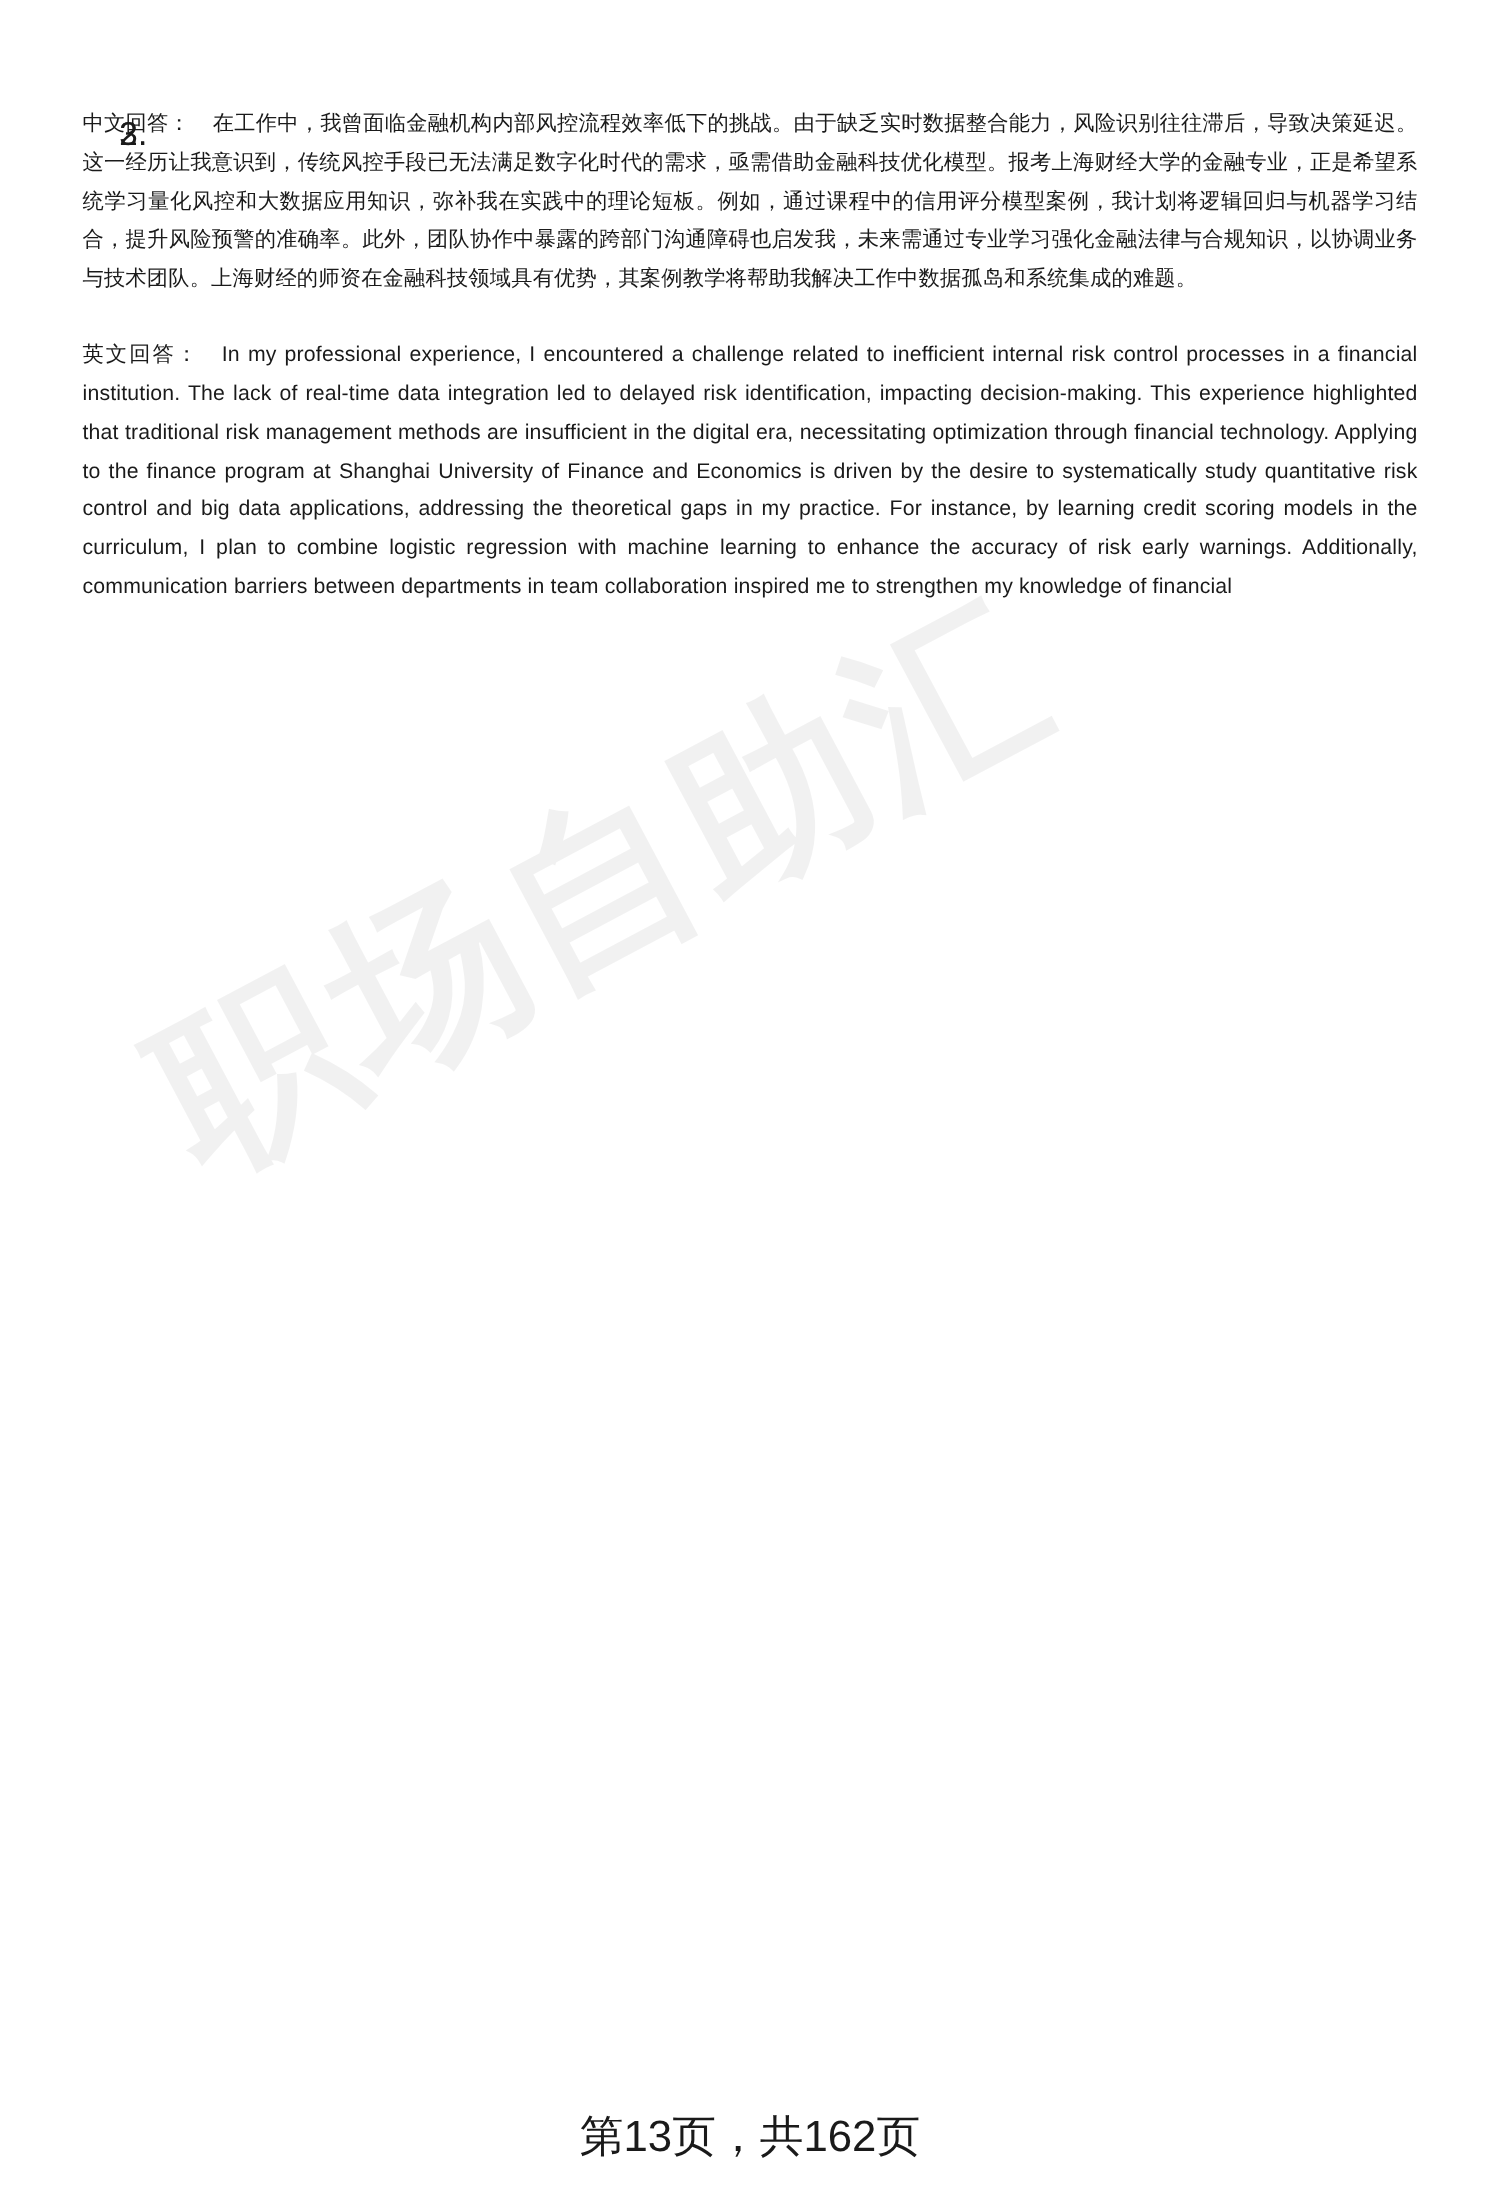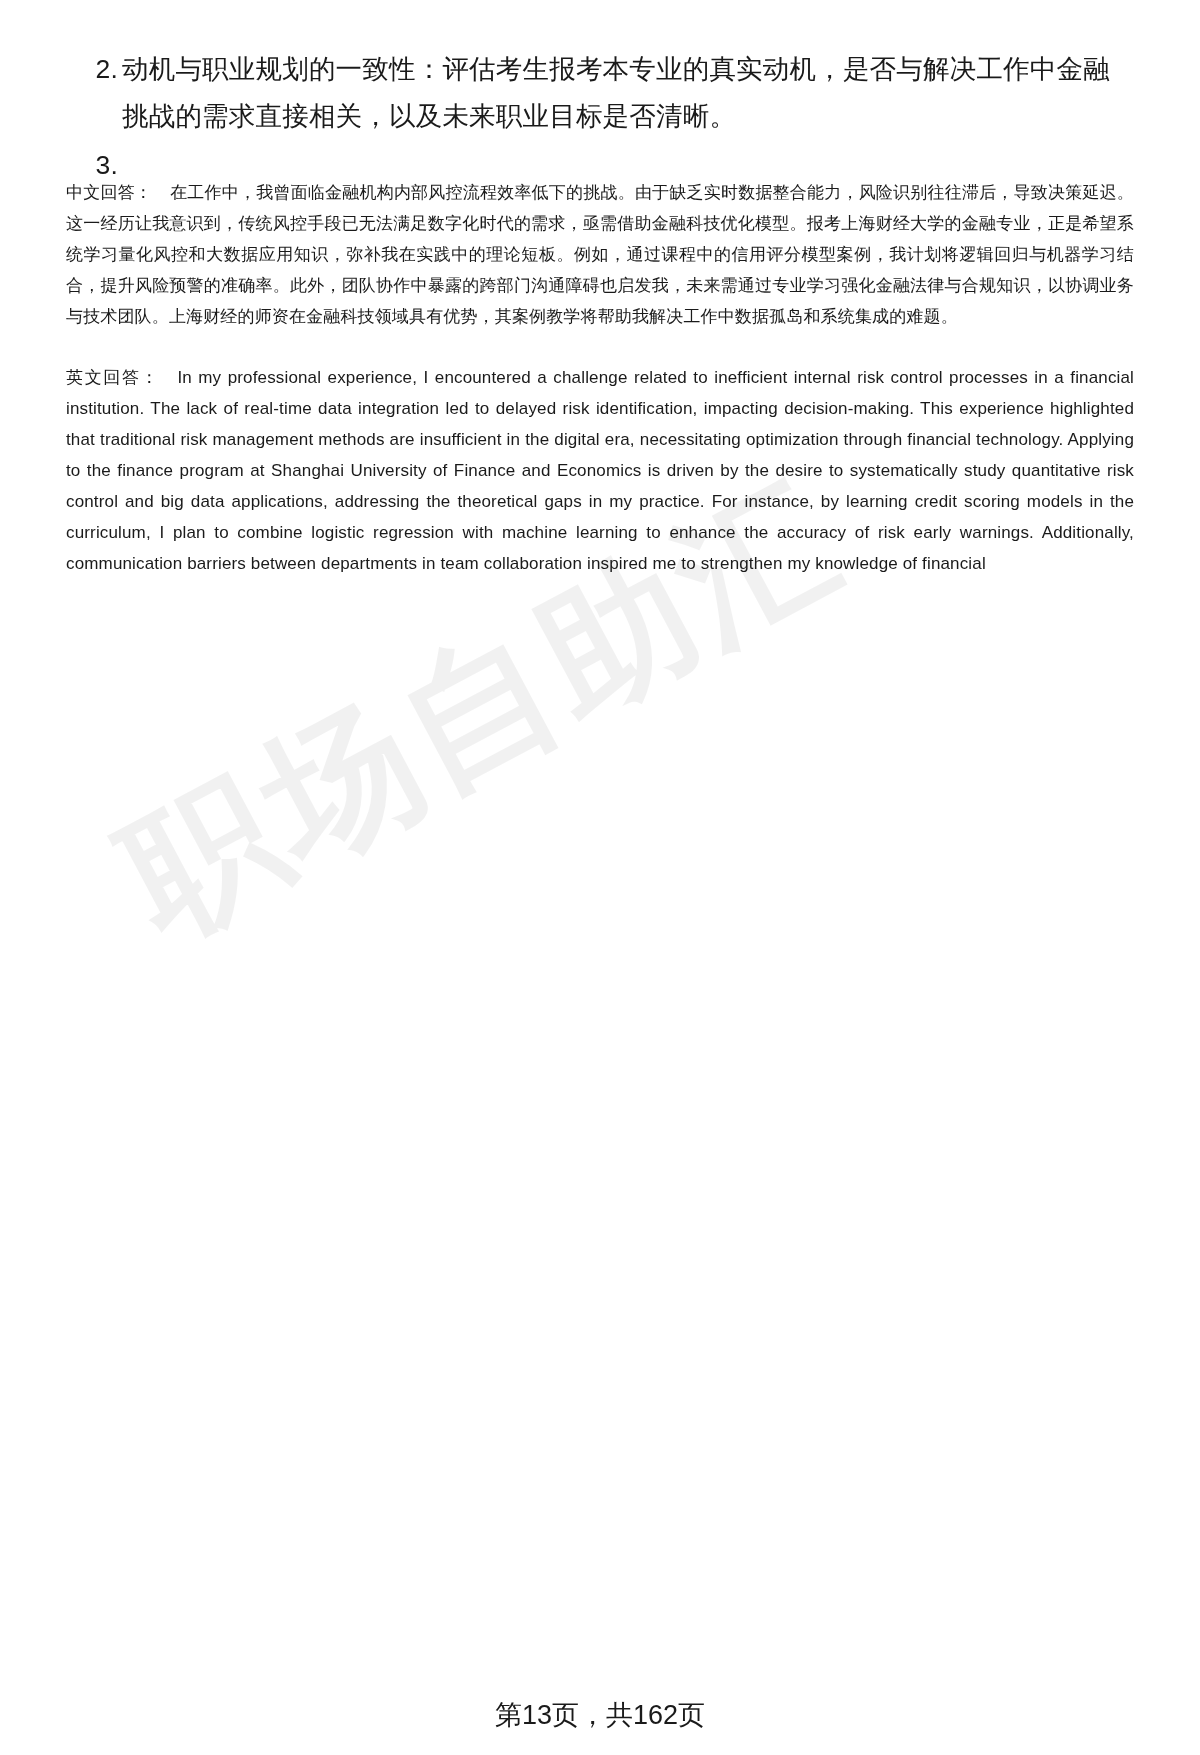--- a/index.html
+++ b/index.html
@@ -72,38 +72,37 @@
   }
   p.para.first { margin-top: 38px; }
   .label { }
   .indent-gap { display: inline-block; width: 18px; }
   .footer {
     position: absolute;
     left: 0;
     right: 0;
     bottom: 22px;
     text-align: center;
-    font-size: 27px;
+    font-size: 35px;
     color: #1a1a1a;
     z-index: 10;
   }
 </style>
 </head>
 <body>
 
 <div class="page">
 
   <div class="watermark">职场自助汇</div>
 
   <div class="content">
 
     <ol class="numbered">
       <li>
         <span class="num">2.</span>
-        <span>动机与职业规划的一致性：评估考生报考本专业的真实动机，是否与解决工作中金融挑战的需求直接相关，以及未来职业目标是否清晰。</span>
       </li>
       <li>
         <span class="num">3.</span>
       </li>
     </ol>
 
     <p class="para first">
       <span class="label">中文回答：</span><span class="indent-gap"></span><span>在工作中，我曾面临金融机构内部风控流程效率低下的挑战。由于缺乏实时数据整合能力，风险识别往往滞后，导致决策延迟。这一经历让我意识到，传统风控手段已无法满足数字化时代的需求，亟需借助金融科技优化模型。报考上海财经大学的金融专业，正是希望系统学习量化风控和大数据应用知识，弥补我在实践中的理论短板。例如，通过课程中的信用评分模型案例，我计划将逻辑回归与机器学习结合，提升风险预警的准确率。此外，团队协作中暴露的跨部门沟通障碍也启发我，未来需通过专业学习强化金融法律与合规知识，以协调业务与技术团队。上海财经的师资在金融科技领域具有优势，其案例教学将帮助我解决工作中数据孤岛和系统集成的难题。</span>
     </p>
 

